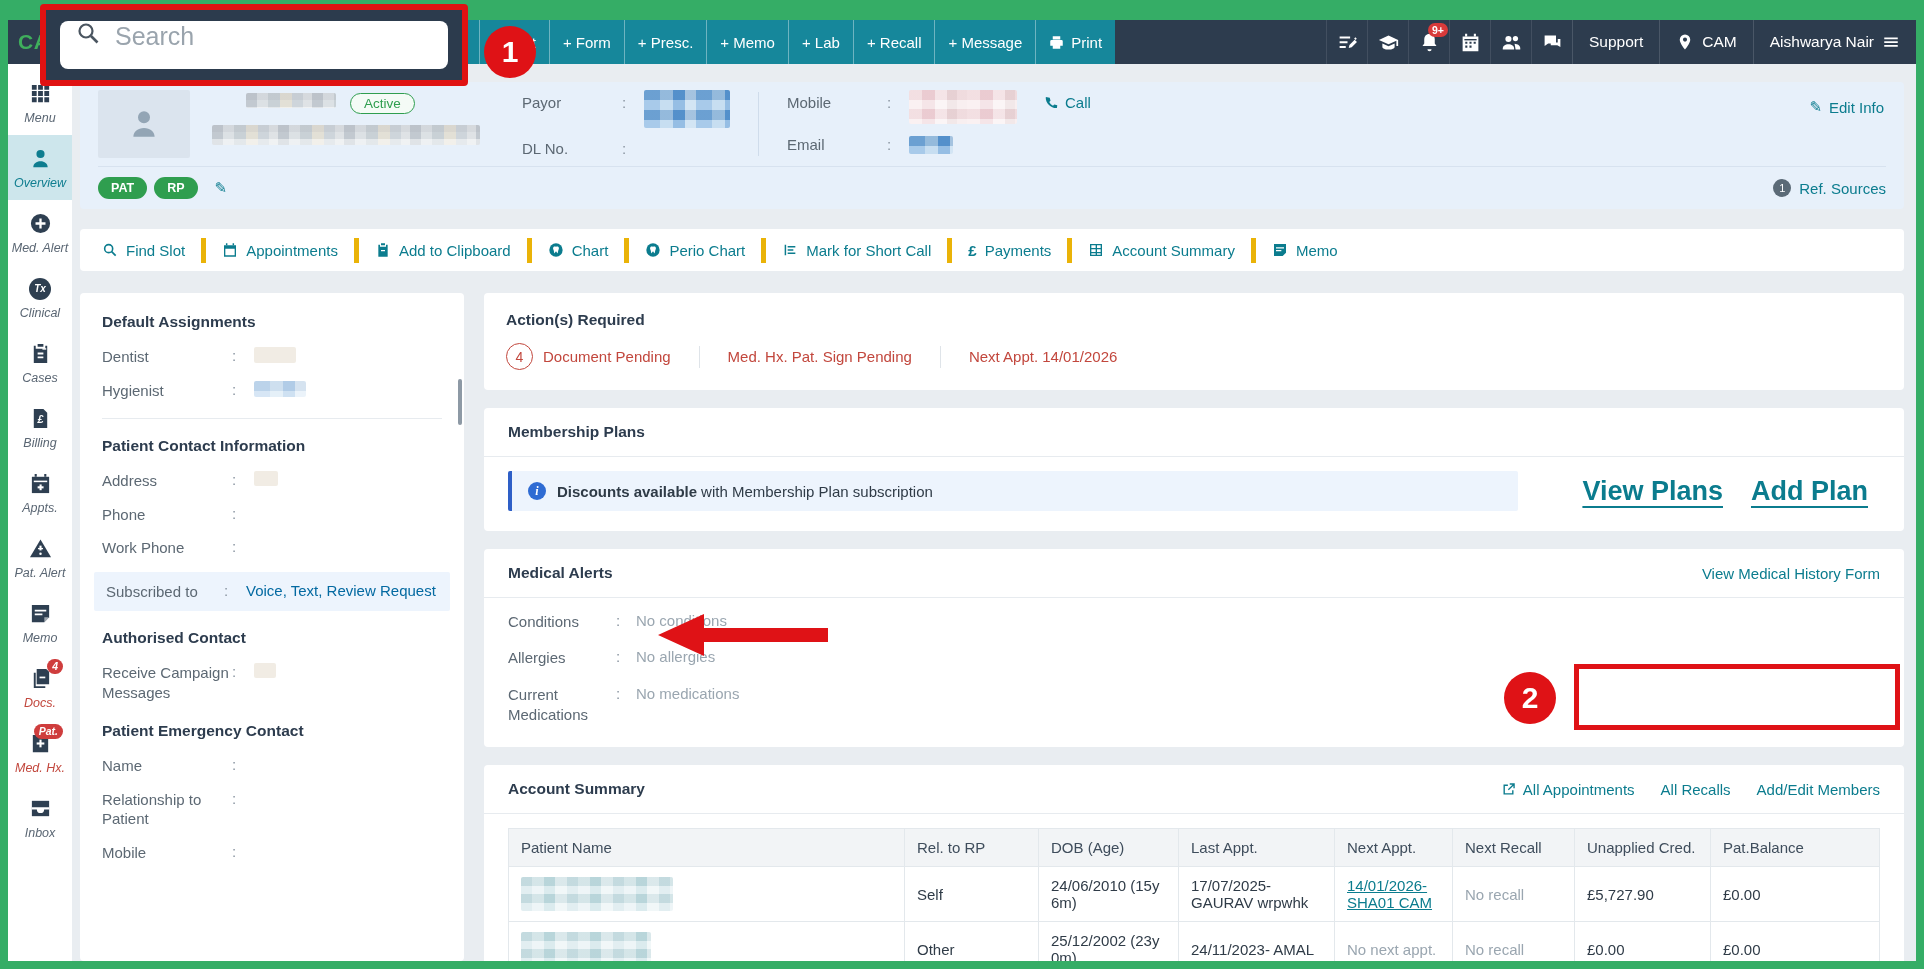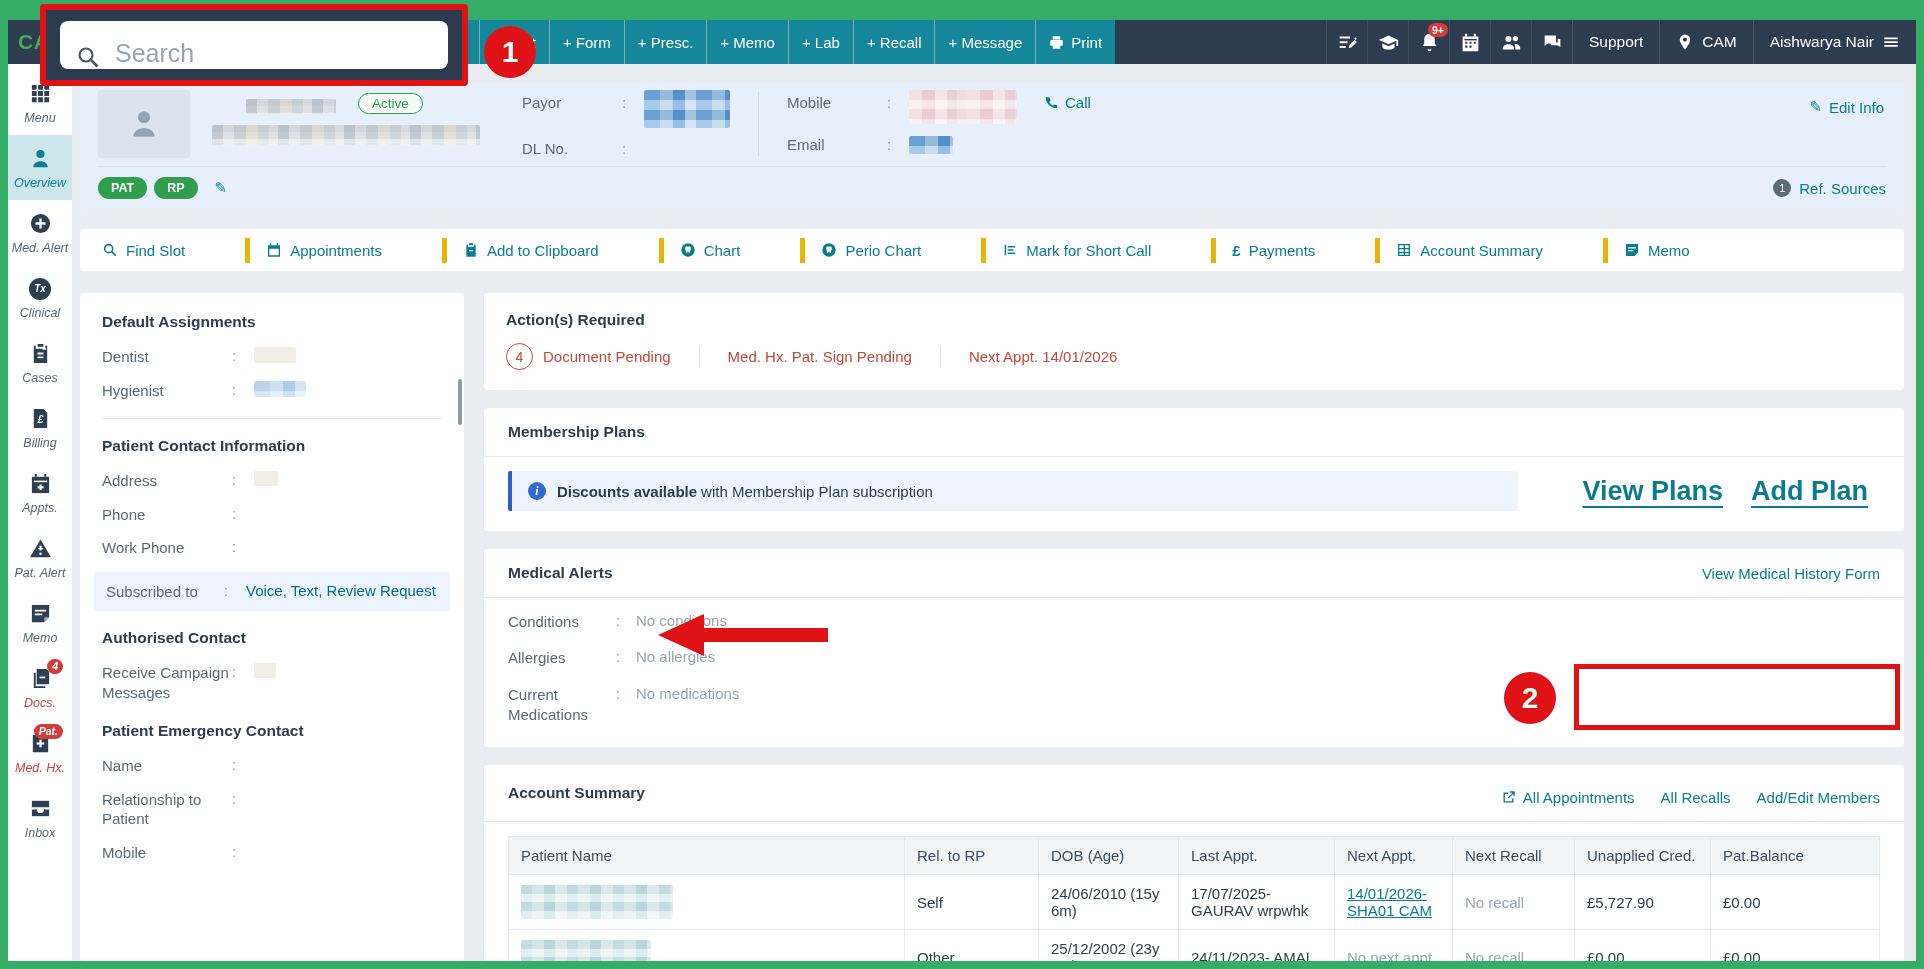--- a/index.html
+++ b/index.html
@@ -34,40 +34,40 @@
   .tx-circle{width:22px;height:22px;border-radius:50%;background:#2e3f51;color:#fff;display:flex;align-items:center;justify-content:center;font-size:10px;font-weight:bold;}
 
   .content{flex:1;display:flex;flex-direction:column;min-width:0;padding:18px 12px 0 8px;}
 
   
   .patient-card{background:#e7f0fa;border-radius:4px;padding:8px 18px;position:relative;}
   .ph-row1{display:flex;align-items:flex-start;padding-bottom:8px;border-bottom:1px solid #d7e2ef;}
   .avatar{width:92px;height:68px;background:#dbe4ee;border-radius:2px;display:flex;align-items:center;justify-content:center;flex:0 0 92px;}
   .avatar svg{width:34px;height:34px;fill:#93a5b5;}
   .name-col{margin-left:22px;padding-top:3px;display:flex;flex-direction:column;gap:11px;}
-  .name-line{display:flex;align-items:flex-end;gap:22px;padding-left:34px;}
+  .name-line{display:flex;align-items:flex-start;gap:14px;padding-left:34px;}
   .badge-active{border:1.5px solid #2f9e4f;color:#2f9e4f;background:#f4fbf6;border-radius:13px;padding:2px 13px;font-size:13.5px;}
   .fields{display:flex;margin-left:42px;padding-top:4px;}
   .fcol{display:flex;flex-direction:column;gap:12px;}
   .frow{display:flex;align-items:flex-start;font-size:15px;color:#5c6873;}
   .flabel{width:100px;flex:0 0 100px;}
   .fcolon{width:22px;color:#8a95a1;}
   .fcolon::before{content:":";}
   .vdiv{border-left:1px solid #cfdceb;align-self:stretch;margin:2px 28px;}
   .call-link{display:flex;align-items:center;gap:7px;color:#0b7c8e;font-size:15px;margin-left:26px;cursor:pointer;white-space:nowrap;}
   .call-link svg{width:15px;height:15px;fill:#0b7c8e;}
   .edit-info{position:absolute;right:20px;top:16px;color:#0b7c8e;font-size:15px;display:flex;gap:7px;align-items:center;cursor:pointer;}
   .pencil{color:#0b7c8e;font-size:15px;}
   .ph-row2{display:flex;align-items:center;padding-top:8px;gap:7px;height:26px;}
   .tag-pill{background:#2f9e4f;color:#fff;font-size:12.5px;font-weight:bold;border-radius:13px;padding:4px 13px;}
   .ref-sources{margin-left:auto;display:flex;align-items:center;gap:8px;color:#0b7c8e;font-size:15px;cursor:pointer;}
   .ref-count{width:18px;height:18px;border-radius:50%;background:#5b6a77;color:#fff;font-size:11px;display:flex;align-items:center;justify-content:center;}
 
   
-  .action-bar{background:#fff;border-radius:4px;margin-top:20px;height:42px;display:flex;align-items:center;padding:0 6px;color:#0b7c8e;gap:44px;}
+  .action-bar{background:#fff;border-radius:4px;margin-top:20px;height:42px;display:flex;align-items:center;padding:0 6px;color:#0b7c8e;}
   .ab-item{display:flex;align-items:center;gap:8px;padding:4px 16px;font-size:15px;cursor:pointer;white-space:nowrap;}
   .ab-item + .ab-item{border-left:5px solid #eab308;}
   .ab-item svg{width:16px;height:16px;fill:#0b7c8e;}
   .gbp-ico::before{content:"£";font-size:15px;font-weight:bold;}
 
   
   .panels{display:flex;gap:20px;margin-top:22px;flex:1;min-height:0;align-items:stretch;}
   .left-panel{width:384px;flex:0 0 384px;background:#fff;border-radius:4px;padding:20px 22px;box-sizing:border-box;overflow:hidden;position:relative;}
   .lp-title{font-size:15.5px;font-weight:bold;color:#2d3c4e;margin:0 0 16px;}
   .lp-row{display:flex;font-size:15px;color:#5c6873;margin-bottom:14px;align-items:flex-start;}
@@ -104,42 +104,42 @@
 
   
   .mem-body{display:flex;align-items:center;padding:14px 24px 20px;}
   .banner{flex:1;background:#edf4fd;border-left:4px solid #2e5fc7;border-radius:2px;padding:11px 16px;display:flex;align-items:center;gap:11px;font-size:15px;color:#2f3b47;max-width:1000px;}
   .info-ico{width:18px;height:18px;border-radius:50%;background:#2e6bd3;color:#fff;display:flex;align-items:center;justify-content:center;font-size:12px;font-weight:bold;font-family:"Liberation Serif",serif;font-style:italic;flex:0 0 18px;}
   .banner b{margin-right:4px;}
   .mem-links{margin-left:auto;display:flex;gap:28px;padding:0 12px 0 64px;}
   .mem-link{color:#0b7c8e;font-size:27px;font-weight:bold;text-decoration:underline;text-underline-offset:6px;cursor:pointer;white-space:nowrap;}
 
   
-  .as-links{display:flex;gap:26px;align-items:center;margin-top:9px;}
+  .as-links{display:flex;gap:26px;align-items:center;}
   .as-body{padding:14px 24px 0;}
   table.acct{width:100%;border-collapse:collapse;font-size:15px;color:#2f3b47;}
   table.acct th,table.acct td{border:1px solid #e3e8ec;padding:10px 12px;text-align:left;vertical-align:middle;}
   table.acct th{background:#f2f4f6;color:#3f4d5c;font-weight:normal;white-space:nowrap;}
   td.num,th.num{text-align:right;}
   .muted{color:#9aa6b0;}
   .muted-u{color:#9aa6b0;cursor:pointer;}
   .cell-link{color:#0b7c8e;text-decoration:underline;cursor:pointer;}
 
   
   .px{display:inline-block;border-radius:2px;vertical-align:middle;}
   .px-gray{background-image:linear-gradient(0deg,rgba(255,255,255,.45) 0 34%,rgba(0,0,0,.02) 34% 67%,rgba(120,120,130,.12) 67% 100%),linear-gradient(90deg,#c6cdd4 0 16%,#e0e5e9 16% 34%,#cdd5da 34% 52%,#e7e4da 52% 70%,#d2d9df 70% 86%,#e3e7ea 86% 100%);background-size:100% 21px,66px 100%;}
   .px-blue{background-image:linear-gradient(0deg,rgba(255,255,255,.35) 0 50%,rgba(30,80,140,.15) 50% 100%),linear-gradient(90deg,#79aede 0 30%,#a9cdea 30% 55%,#5d9bd6 55% 78%,#bcd7ee 78% 100%);background-size:100% 20px,52px 100%;}
   .px-pink{background-image:linear-gradient(0deg,rgba(255,255,255,.4) 0 50%,rgba(200,120,130,.08) 50% 100%),linear-gradient(90deg,#f6e8ea 0 22%,#eed3d8 22% 44%,#f8eef0 44% 66%,#e9d8da 66% 82%,#f3e4e6 82% 100%);background-size:100% 19px,58px 100%;}
   .px-tan{background-image:linear-gradient(0deg,rgba(255,255,255,.4) 0 40%,rgba(160,130,90,.08) 40% 100%),linear-gradient(90deg,#ded5c8 0 18%,#efe8de 18% 40%,#d9d0c4 40% 60%,#f2ece4 60% 80%,#e4dcd1 80% 100%);background-size:100% 18px,60px 100%;}
   .px-teal{background-image:linear-gradient(0deg,rgba(255,255,255,.4) 0 50%,rgba(60,120,130,.08) 50% 100%),linear-gradient(90deg,#cfe3e7 0 25%,#e2eff1 25% 50%,#c3dde2 50% 75%,#e8f2f4 75% 100%);background-size:100% 17px,46px 100%;}
   .px-light{background:#f1ece4;}
 
   
   .ann-box1{position:absolute;left:40px;top:4px;width:428px;height:82px;background:#2c3b4d;border:6px solid #e01212;border-radius:4px;box-sizing:border-box;z-index:50;}
-  .ann-search{position:absolute;left:14px;right:14px;top:11px;height:48px;background:#fff;border-radius:8px;display:flex;align-items:flex-end;padding:0 16px;gap:13px;}
+  .ann-search{position:absolute;left:14px;right:14px;top:11px;height:48px;background:#fff;border-radius:8px;display:flex;align-items:flex-start;padding:0 16px;gap:13px;}
   .ann-search svg{width:24px;height:24px;flex:0 0 24px;}
   .ann-search input{border:none;outline:none;font-size:25px;color:#6b7680;width:100%;font-family:"Liberation Sans",sans-serif;background:transparent;}
   .ann-search input::placeholder{color:#9aa4ad;}
   .ann-circle{position:absolute;width:52px;height:52px;border-radius:50%;background:#df1216;color:#fff;display:flex;align-items:center;justify-content:center;font-size:30px;font-weight:bold;z-index:60;}
   .ann-rect2{position:absolute;left:1574px;top:664px;width:326px;height:66px;border:5px solid #df1216;box-sizing:border-box;z-index:55;}
   .ann-arrow{position:absolute;left:658px;top:612px;z-index:55;}
 </style>
 </head>
 <body>
 

